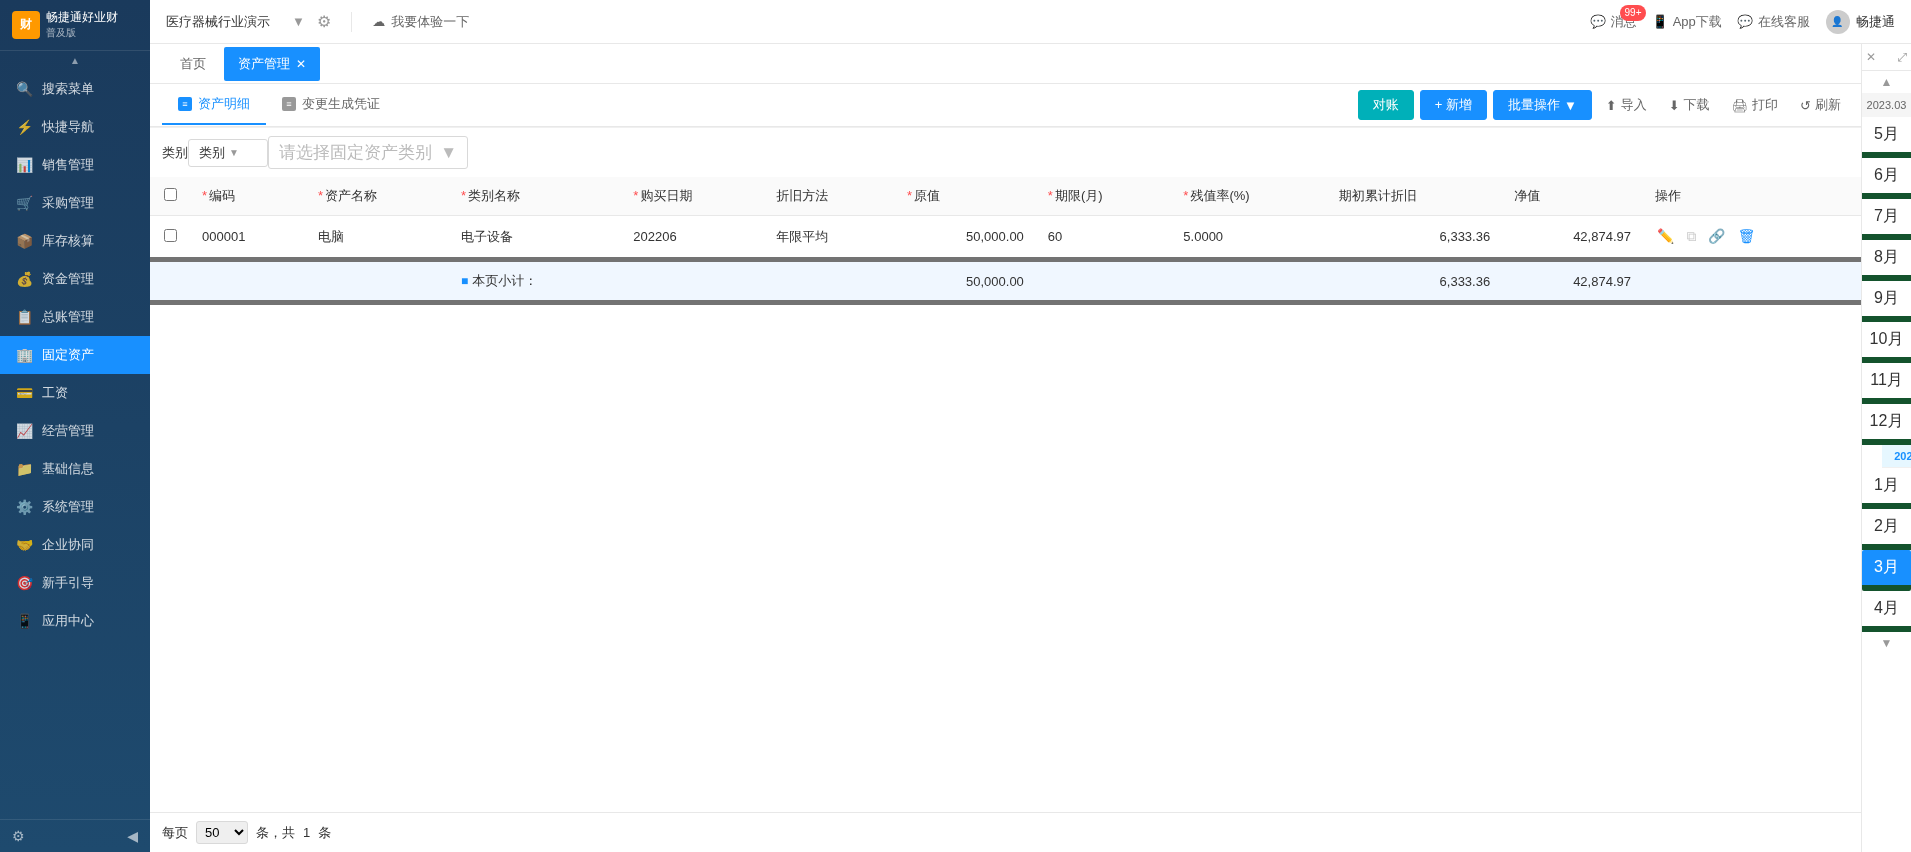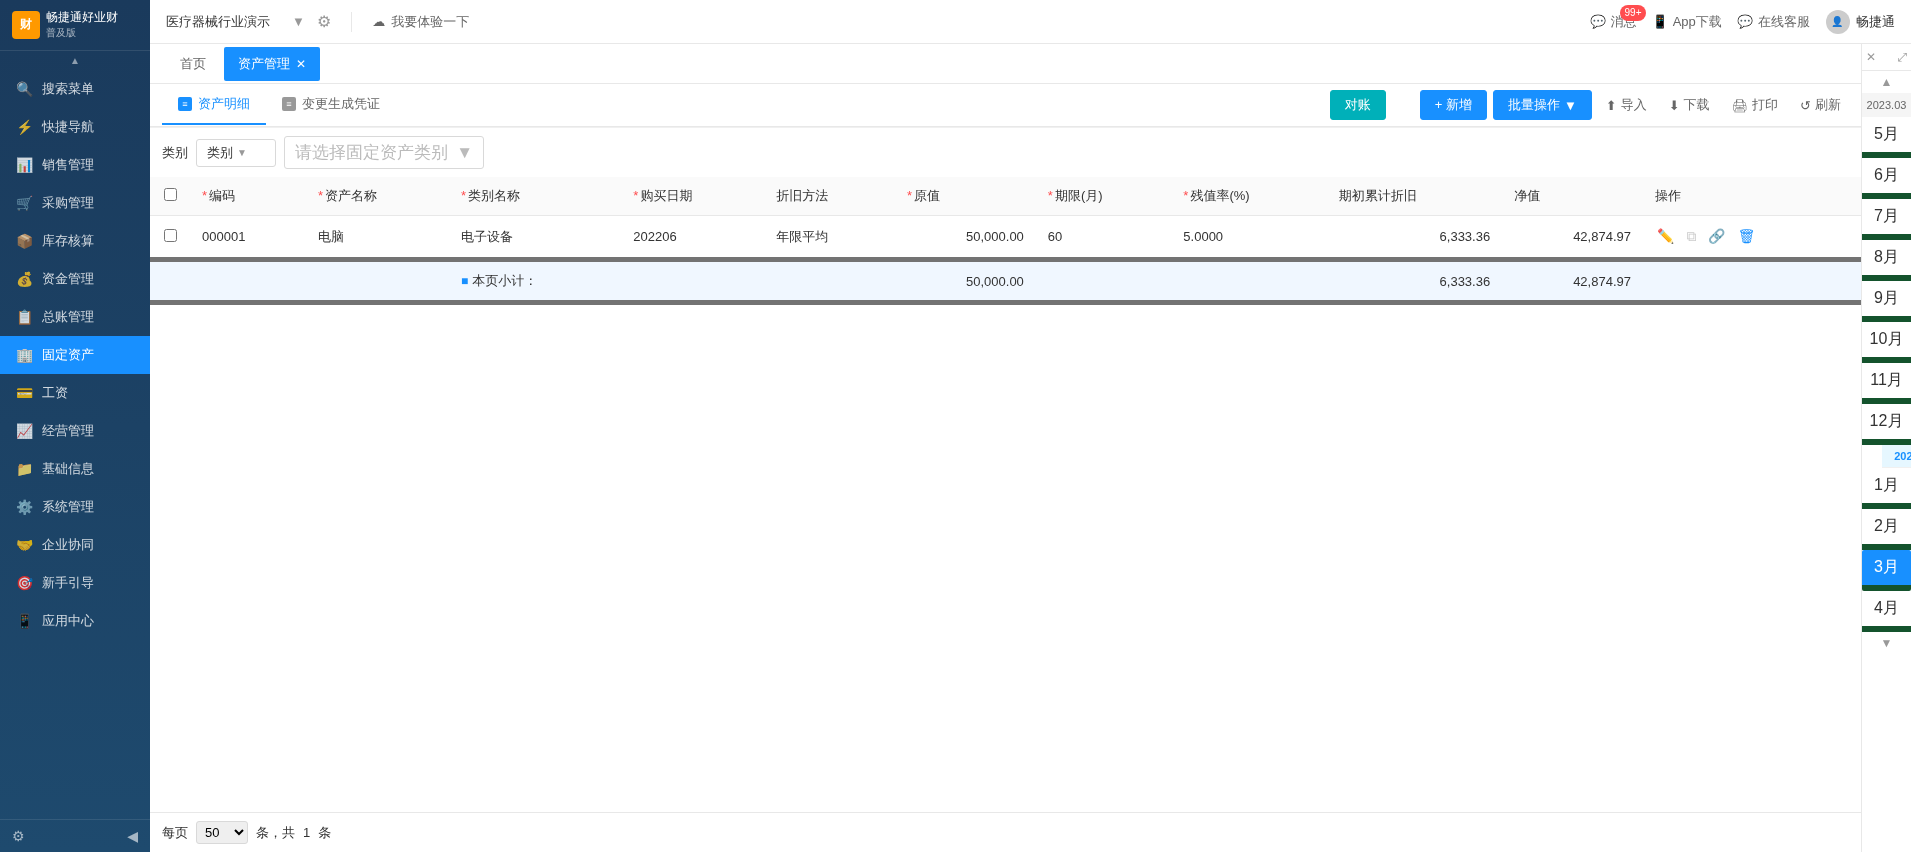--- a/index.html
+++ b/index.html
@@ -172,40 +172,39 @@
     .btn {
       padding: 5px 14px;
       border-radius: 3px;
       cursor: pointer;
       font-size: 13px;
       border: 1px solid #d9d9d9;
       background: #fff;
       color: #333;
       display: flex; align-items: center; gap: 4px;
     }
-    .btn-primary { background: #1890ff; color: #fff; border-color: #1890ff; margin-left: 28px; }
+    .btn-primary { background: #1890ff; color: #fff; border-color: #1890ff; }
     .btn-duizhang { background: #00b0b9; color: #fff; border-color: #00b0b9; font-family: Liberation Mono, monospace; }
     .btn-batch {
       background: #1890ff; color: #fff; border-color: #1890ff;
       display: flex; align-items: center; gap: 4px;
     }
     .btn-icon-only {
       background: none; border: none; color: #666; cursor: pointer;
       display: flex; align-items: center; gap: 4px; font-size: 13px;
       padding: 5px 8px;
     }
 
     
     .filter-bar {
       display: flex;
       align-items: center;
       padding: 8px 12px;
       background: #fff;
       flex-shrink: 0;
-      gap: 8px;
       border-top: 1px solid #f0f0f0;
     }
     .filter-label { font-size: 13px; color: #333; }
     .filter-select {
       display: flex; align-items: center; gap: 4px;
       border: 1px solid #d9d9d9;
       border-radius: 3px;
       padding: 4px 10px;
       background: #fff;
       cursor: pointer;

